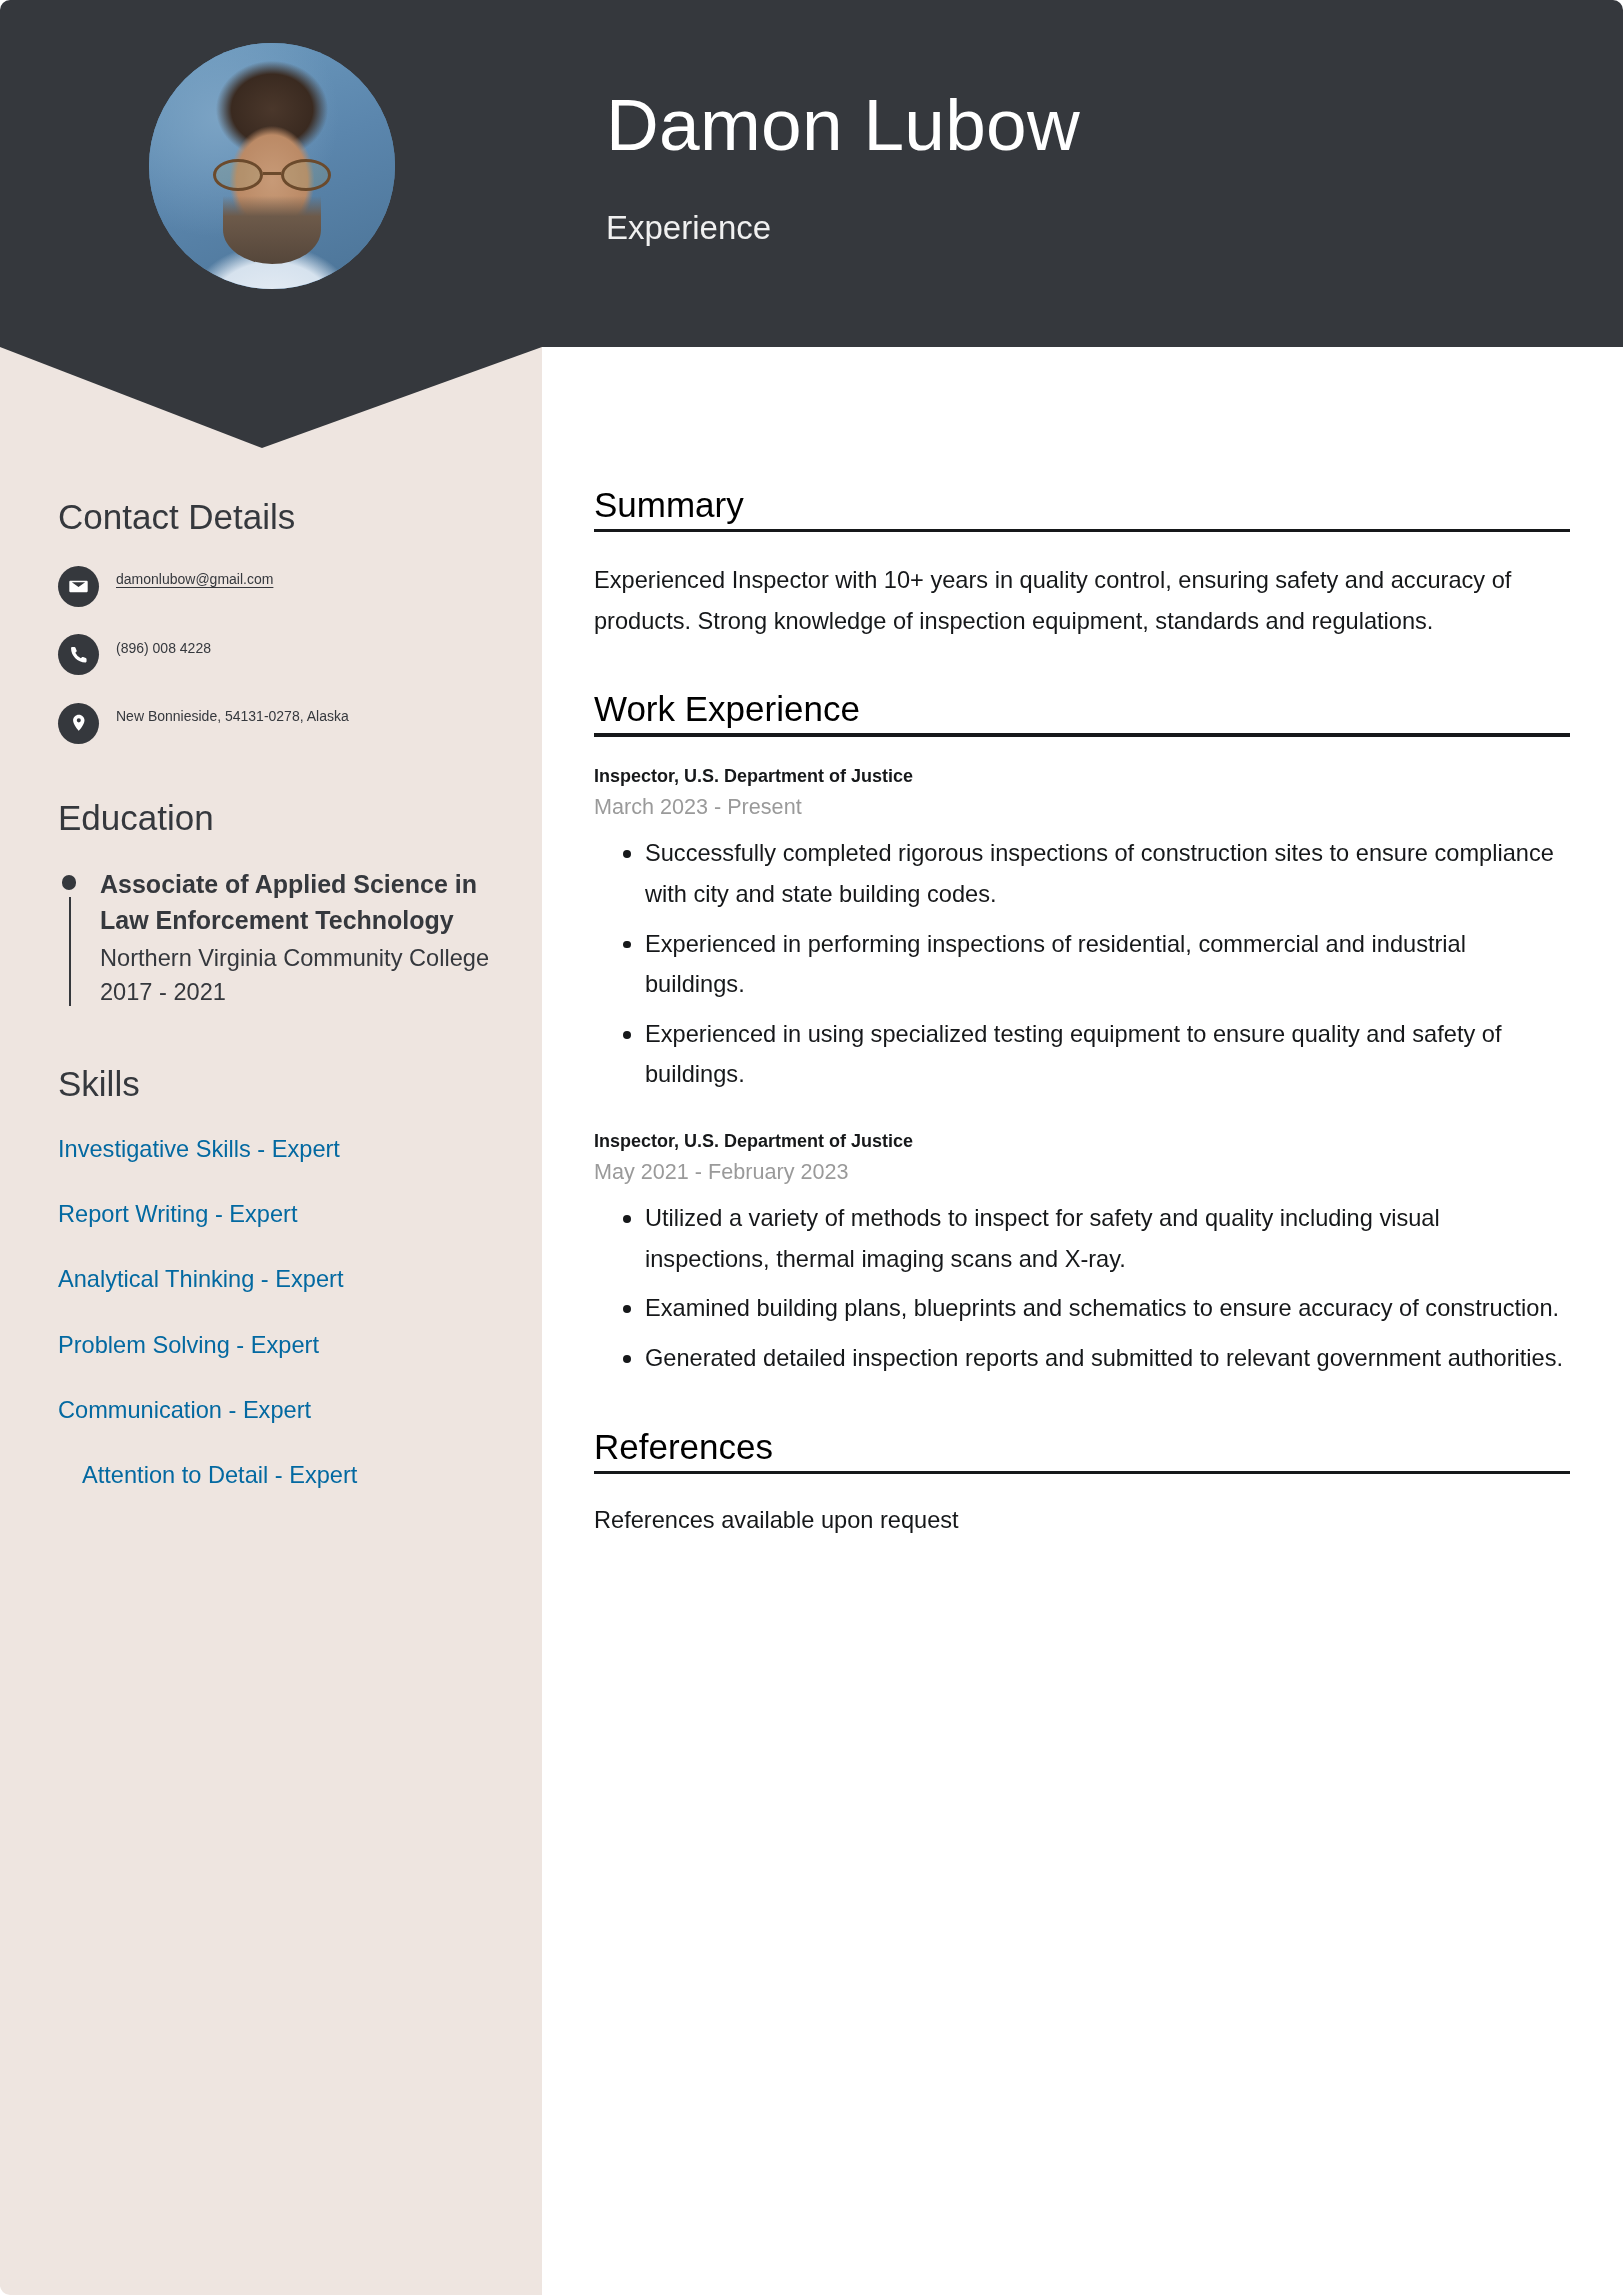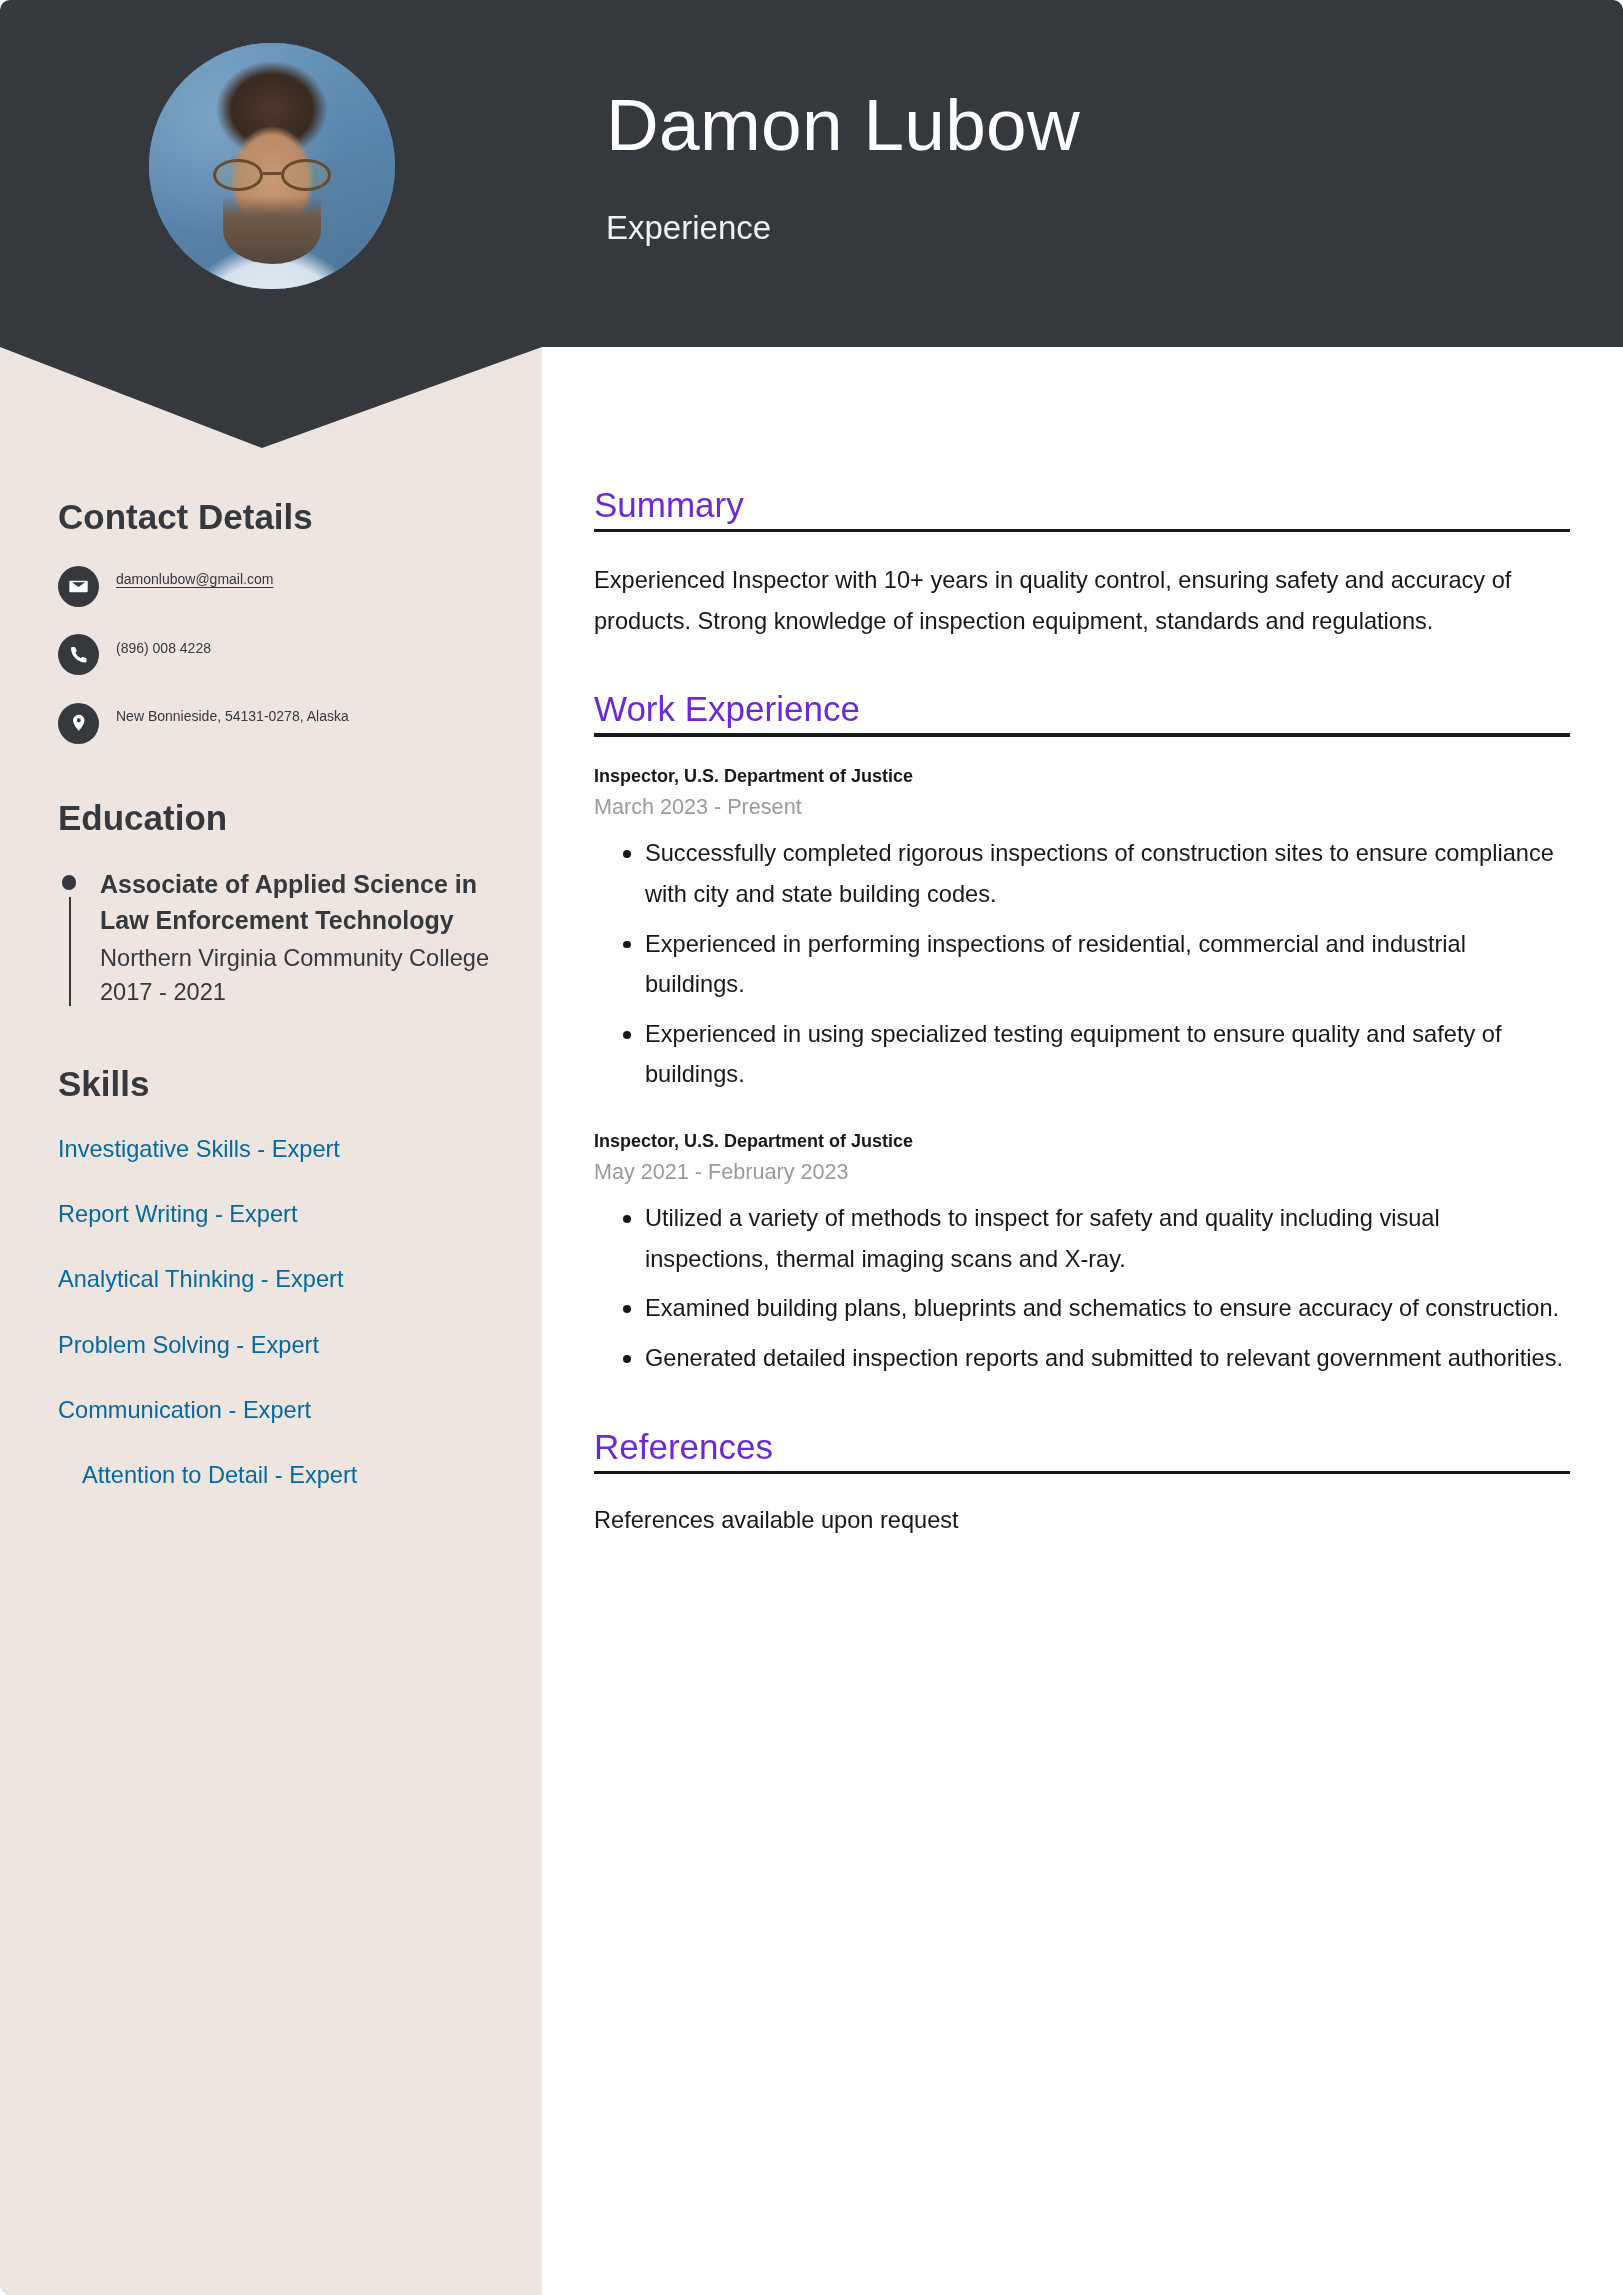--- a/index.html
+++ b/index.html
@@ -123,21 +123,21 @@
     z-index: 1;
   }
   .sidebar-inner {
     position: absolute;
     left: 58px;
     top: 151px;
     width: 432px;
   }
   .side-heading {
     font-size: 35px;
-    font-weight: 700;
+    font-weight: 400;
     color: #35383d;
     margin: 0 0 29px 0;
     line-height: 1.1;
   }
   .side-block { margin-bottom: 55px; }
 
   .contact-row {
     display: flex;
     align-items: flex-start;
     margin-bottom: 27.5px;
@@ -217,21 +217,21 @@
     position: absolute;
     left: 594px;
     top: 485px;
     width: 976px;
     z-index: 1;
   }
   .main-section { margin-bottom: 48px; }
   .main-heading {
     font-size: 35px;
     font-weight: 400;
-    color: #6d28d9;
+    color: #000000;
     margin: 0 0 3.9px 0;
     line-height: 1.15;
   }
   .main-rule {
     height: 3.3px;
     background: #16181a;
     width: 100%;
     margin-bottom: 27.5px;
   }
   .summary-text {

